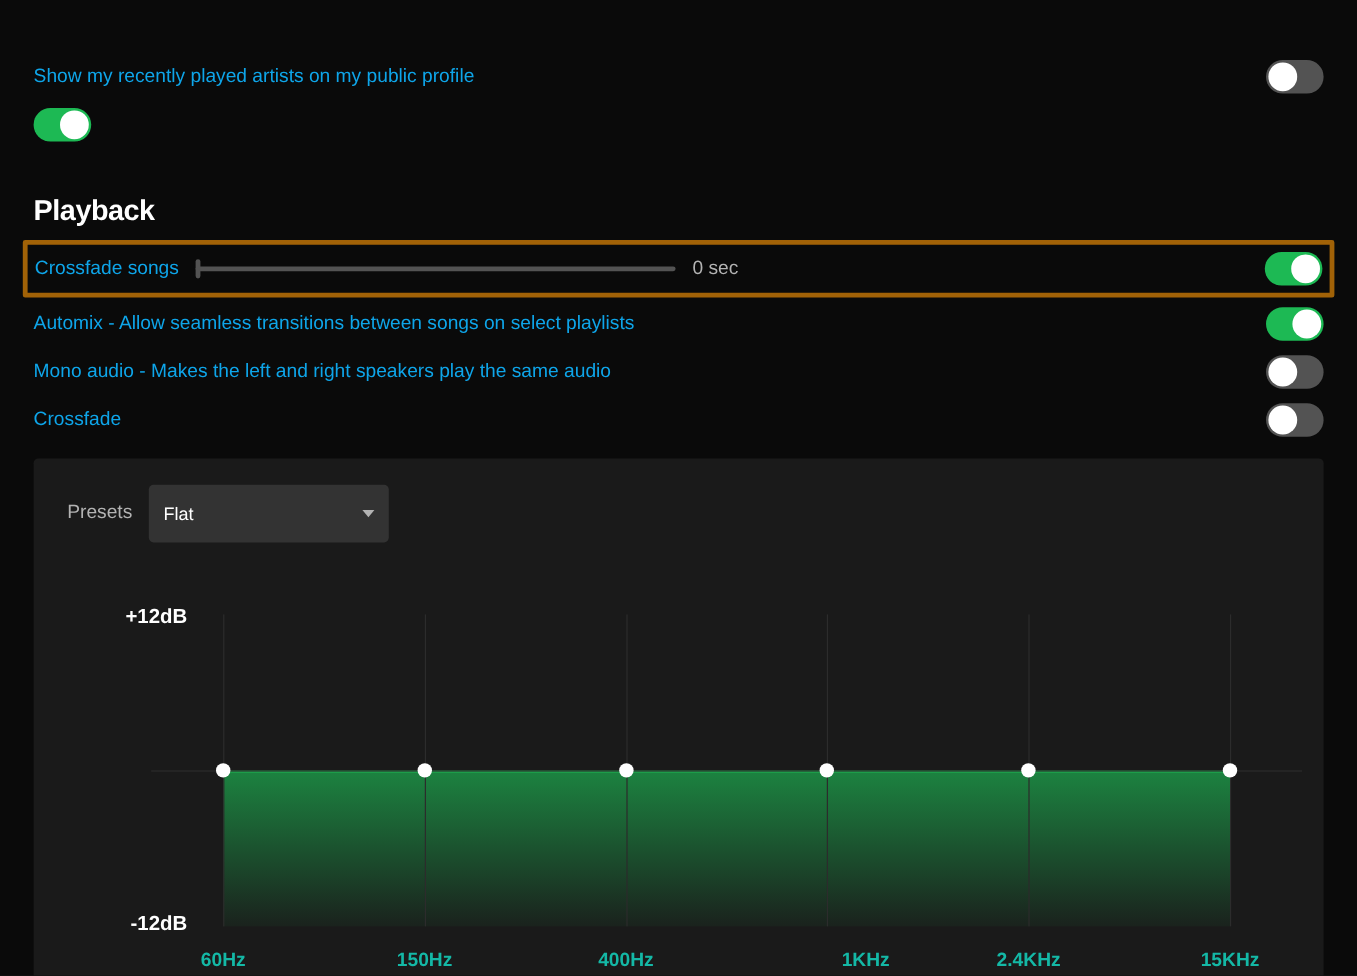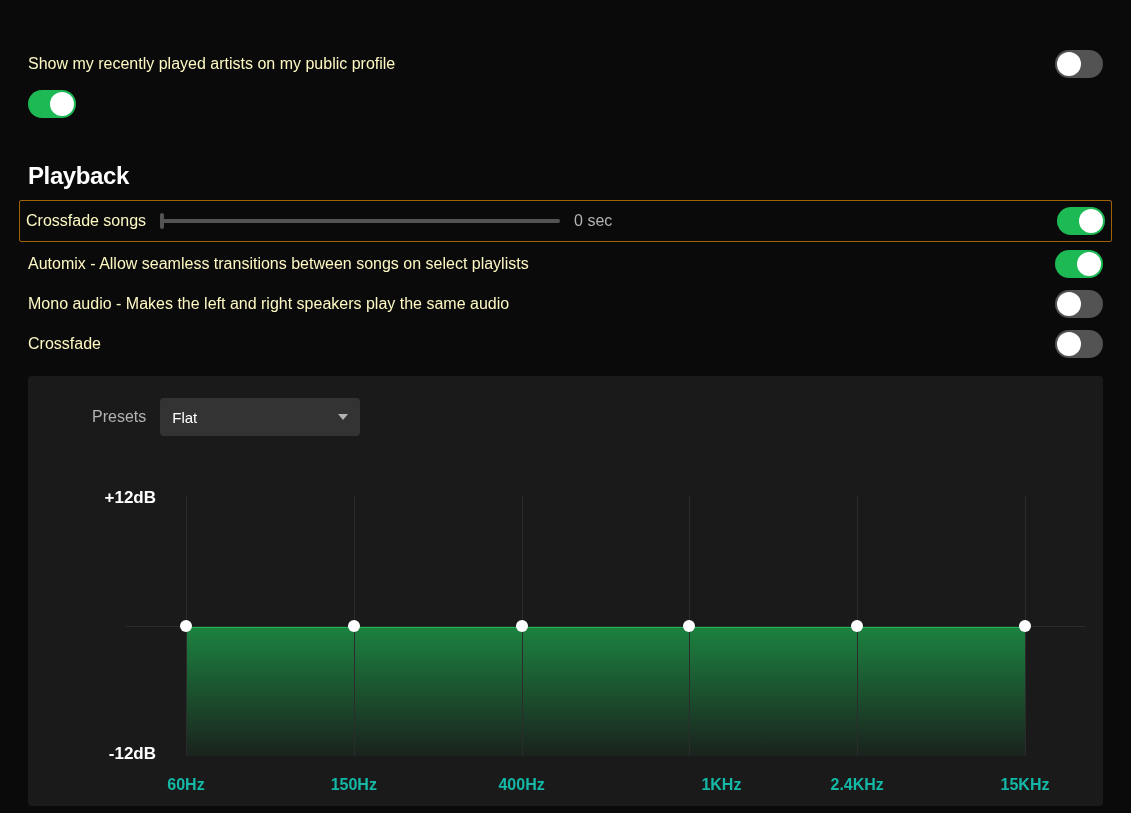--- a/index.html
+++ b/index.html
@@ -12,21 +12,21 @@
     overflow: hidden;
     padding: 0 28px;
   }
   .row {
     display: flex;
     align-items: center;
     justify-content: space-between;
     min-height: 40px;
     font-size: 16px;
   }
-  .row .label { color: #fef9c3; }
+  .row .label { color: #0ea5e9; }
   .section-title {
     color: #fff;
     font-weight: 900;
     font-size: 24px;
     margin-top: 38px;
     margin-bottom: 10px;
     letter-spacing: -0.4px;
   }
   .toggle {
     width: 48px;
@@ -43,21 +43,21 @@
     top: 2px;
     width: 24px;
     height: 24px;
     border-radius: 50%;
     background: #fff;
   }
   .toggle.off .knob { left: 2px; }
   .toggle.on  .knob { right: 2px; }
 
   .highlight-box {
-    border: 1px solid #a16207;
+    border: 4px solid #a16207;
     border-radius: 2px;
     padding: 4px 6px;
     margin: 0 -9px 2px -9px;
   }
   .crossfade-inner {
     display: flex;
     align-items: center;
     flex: 1;
     gap: 14px;
   }
@@ -84,26 +84,26 @@
     border-radius: 4px;
     margin-top: 12px;
     padding: 22px 28px 10px 28px;
   }
   .presets-row {
     display: flex;
     align-items: center;
     gap: 14px;
     margin-bottom: 60px;
   }
-  .presets-label { color: #b3b3b3; font-size: 16px; margin-left: 36px; }
+  .presets-label { color: #b3b3b3; font-size: 16px; }
   .preset-select {
     background: #333333;
     color: #fff;
     border: none;
-    height: 38px;
+    height: 48px;
     width: 200px;
     padding: 0 12px;
     font-size: 15px;
     border-radius: 4px;
     display: flex;
     align-items: center;
     justify-content: space-between;
     cursor: pointer;
   }
   .chevron {

